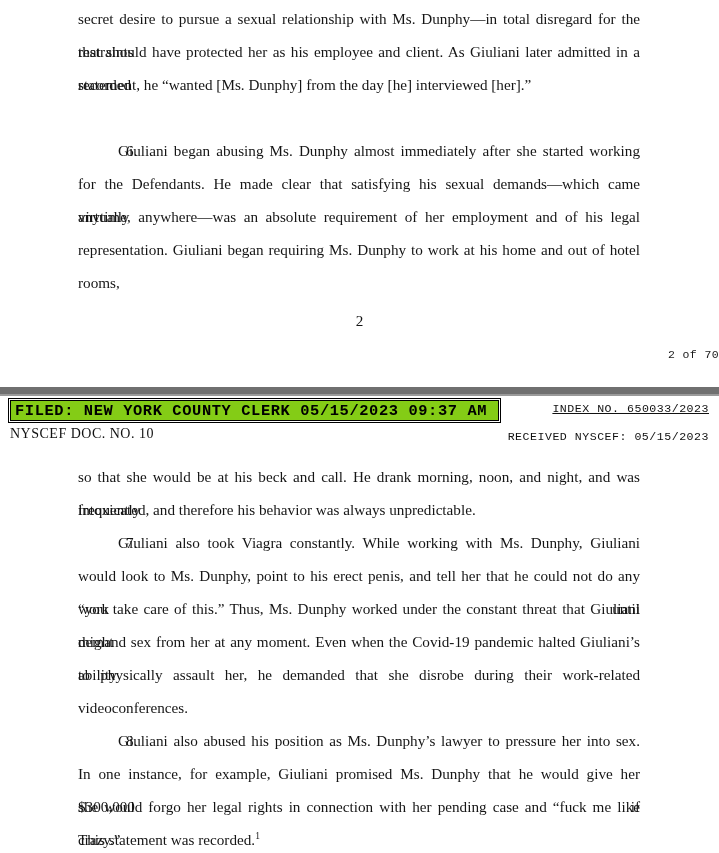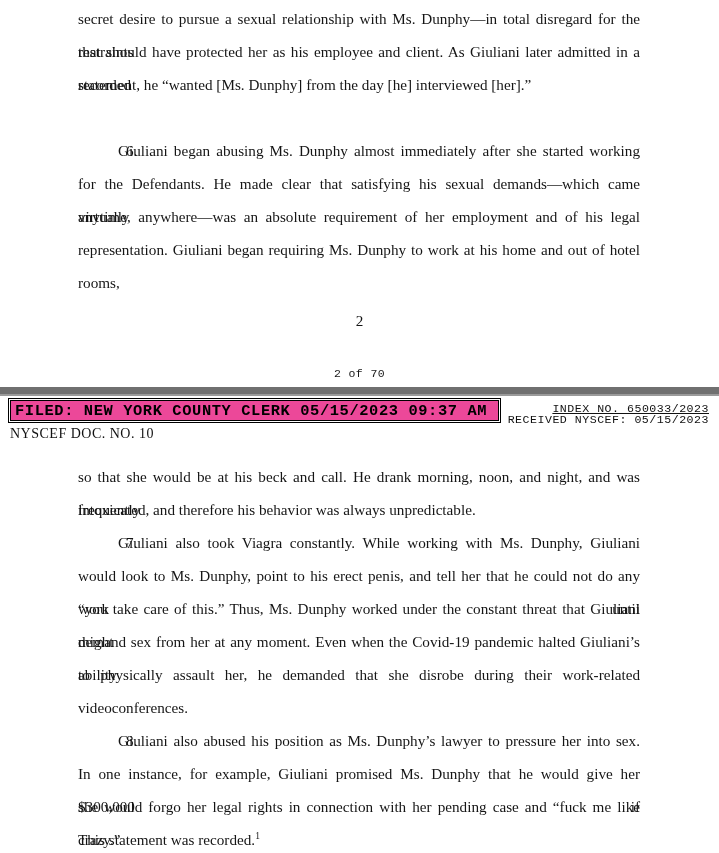--- a/index.html
+++ b/index.html
@@ -53,21 +53,21 @@
     background:#9a9a9a;
   }
 
   
   .stamp-box{
     position:absolute;
     box-sizing:border-box;
     border:1px solid #000;
     outline:1px solid #000;
     outline-offset:1px;
-    background:#ec4899;
+    background:#84cc16;
     display:flex;align-items:center;
     padding:0 4px;
   }
   .stamp-text{
     font-family:"Liberation Mono","DejaVu Sans Mono",monospace;
     font-weight:bold;
     font-size:15.4px;
     letter-spacing:0.6px;
     white-space:pre;
     color:#000;
@@ -97,36 +97,36 @@
 
   <div class="body-col" style="top:134px;">
     <div class="ln just num-wrap"><span class="pnum">6.</span><span>Giuliani began abusing Ms. Dunphy almost immediately after she started working</span></div>
     <div class="ln just">for the Defendants.  He made clear that satisfying his sexual demands—which came virtually</div>
     <div class="ln just">anytime, anywhere—was an absolute requirement of her employment and of his legal</div>
     <div class="ln just">representation.  Giuliani began requiring Ms. Dunphy to work at his home and out of hotel rooms,</div>
   </div>
 
   <div class="folio" style="top:311px;">2</div>
 
-  <div class="of-line" style="top:367px;">2 of 70</div>
+  <div class="of-line" style="top:348px;text-align:right;">2 of 70</div>
 </div>
 
 <div class="pagebreak" style="top:387px;"></div>
 <div class="pagebreak-shadow" style="top:394px;"></div>
 
 <div class="page" style="top:396px;height:457px;">
 
   <div class="stamp-box" style="left:10px;top:4px;width:489px;height:21px;">
     <span class="stamp-text">FILED: NEW YORK COUNTY CLERK 05/15/2023 09:37 AM</span>
   </div>
 
   <div class="doc-line" style="left:10px;top:30px;">NYSCEF DOC. NO. 10</div>
 
   <div class="hdr-right" style="top:6px;text-decoration:underline;">INDEX NO. 650033/2023</div>
-  <div class="hdr-right" style="top:17px;">RECEIVED NYSCEF: 05/15/2023</div>
+  <div class="hdr-right" style="top:34px;">RECEIVED NYSCEF: 05/15/2023</div>
 
   <div class="body-col" style="top:64px;">
     <div class="ln just">so that she would be at his beck and call.  He drank morning, noon, and night, and was frequently</div>
     <div class="ln">intoxicated, and therefore his behavior was always unpredictable.</div>
   </div>
 
   <div class="body-col" style="top:130px;">
     <div class="ln just num-wrap"><span class="pnum">7.</span><span>Giuliani also took Viagra constantly.  While working with Ms. Dunphy, Giuliani</span></div>
     <div class="ln just">would look to Ms. Dunphy, point to his erect penis, and tell her that he could not do any work until</div>
     <div class="ln just">“you take care of this.”  Thus, Ms. Dunphy worked under the constant threat that Giuliani might</div>

